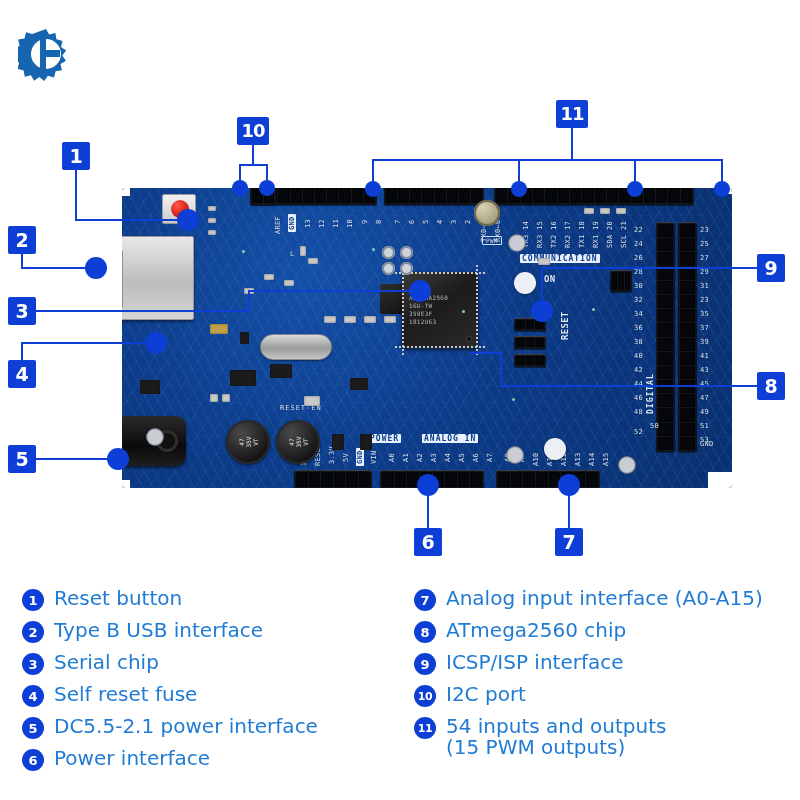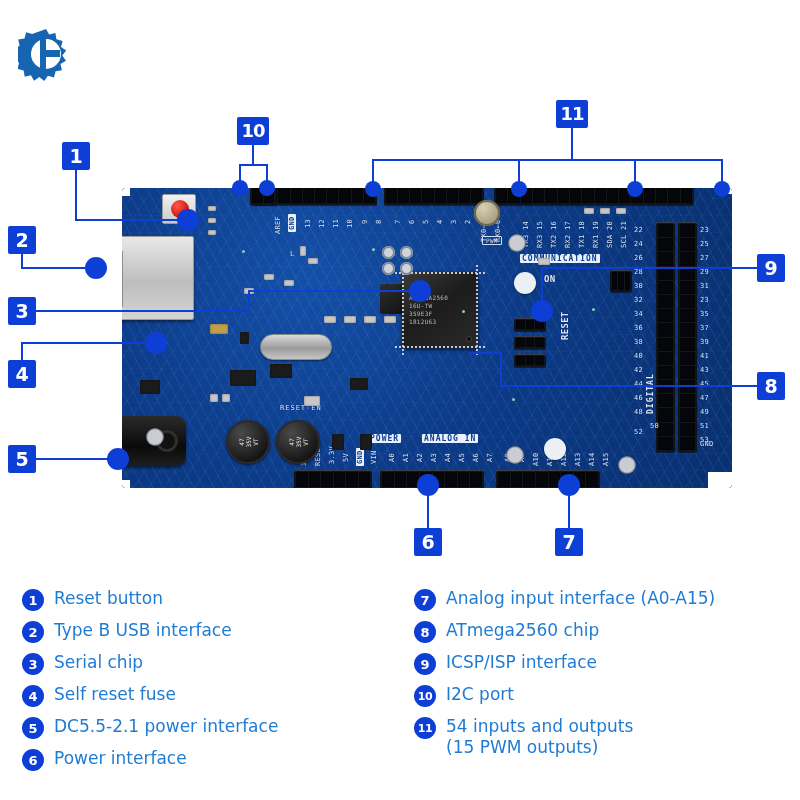--- a/index.html
+++ b/index.html
@@ -132,21 +132,21 @@
   #legend { position:absolute; left:22px; top:588px; width:760px;
             display:flex; gap:24px; }
   .lcol { width:370px; }
   .litem { display:flex; align-items:flex-start; margin-bottom:9px; }
   .lnum { flex:0 0 auto; width:22px; height:22px; border-radius:50%;
           background:#0d3fd6; color:#fff; font-family:"DejaVu Sans",sans-serif;
           font-weight:700; font-size:13px; display:flex; align-items:center;
           justify-content:center; margin-right:10px; margin-top:1px;}
   .lnum.two { font-size:11px; letter-spacing:-.5px;}
   .ltext { color:#1f7bd4; font-family:"DejaVu Sans", sans-serif;
-           font-size:17px; line-height:21px; font-weight:400; }
+           font-size:20px; line-height:21px; font-weight:400; }
   .ltext .sub { display:block; }
 </style>
 </head>
 <body>
 
 <div id="page">
 
   <div id="logo">
     <span class="gear">
       <svg width="56" height="56" viewBox="0 0 56 56">

